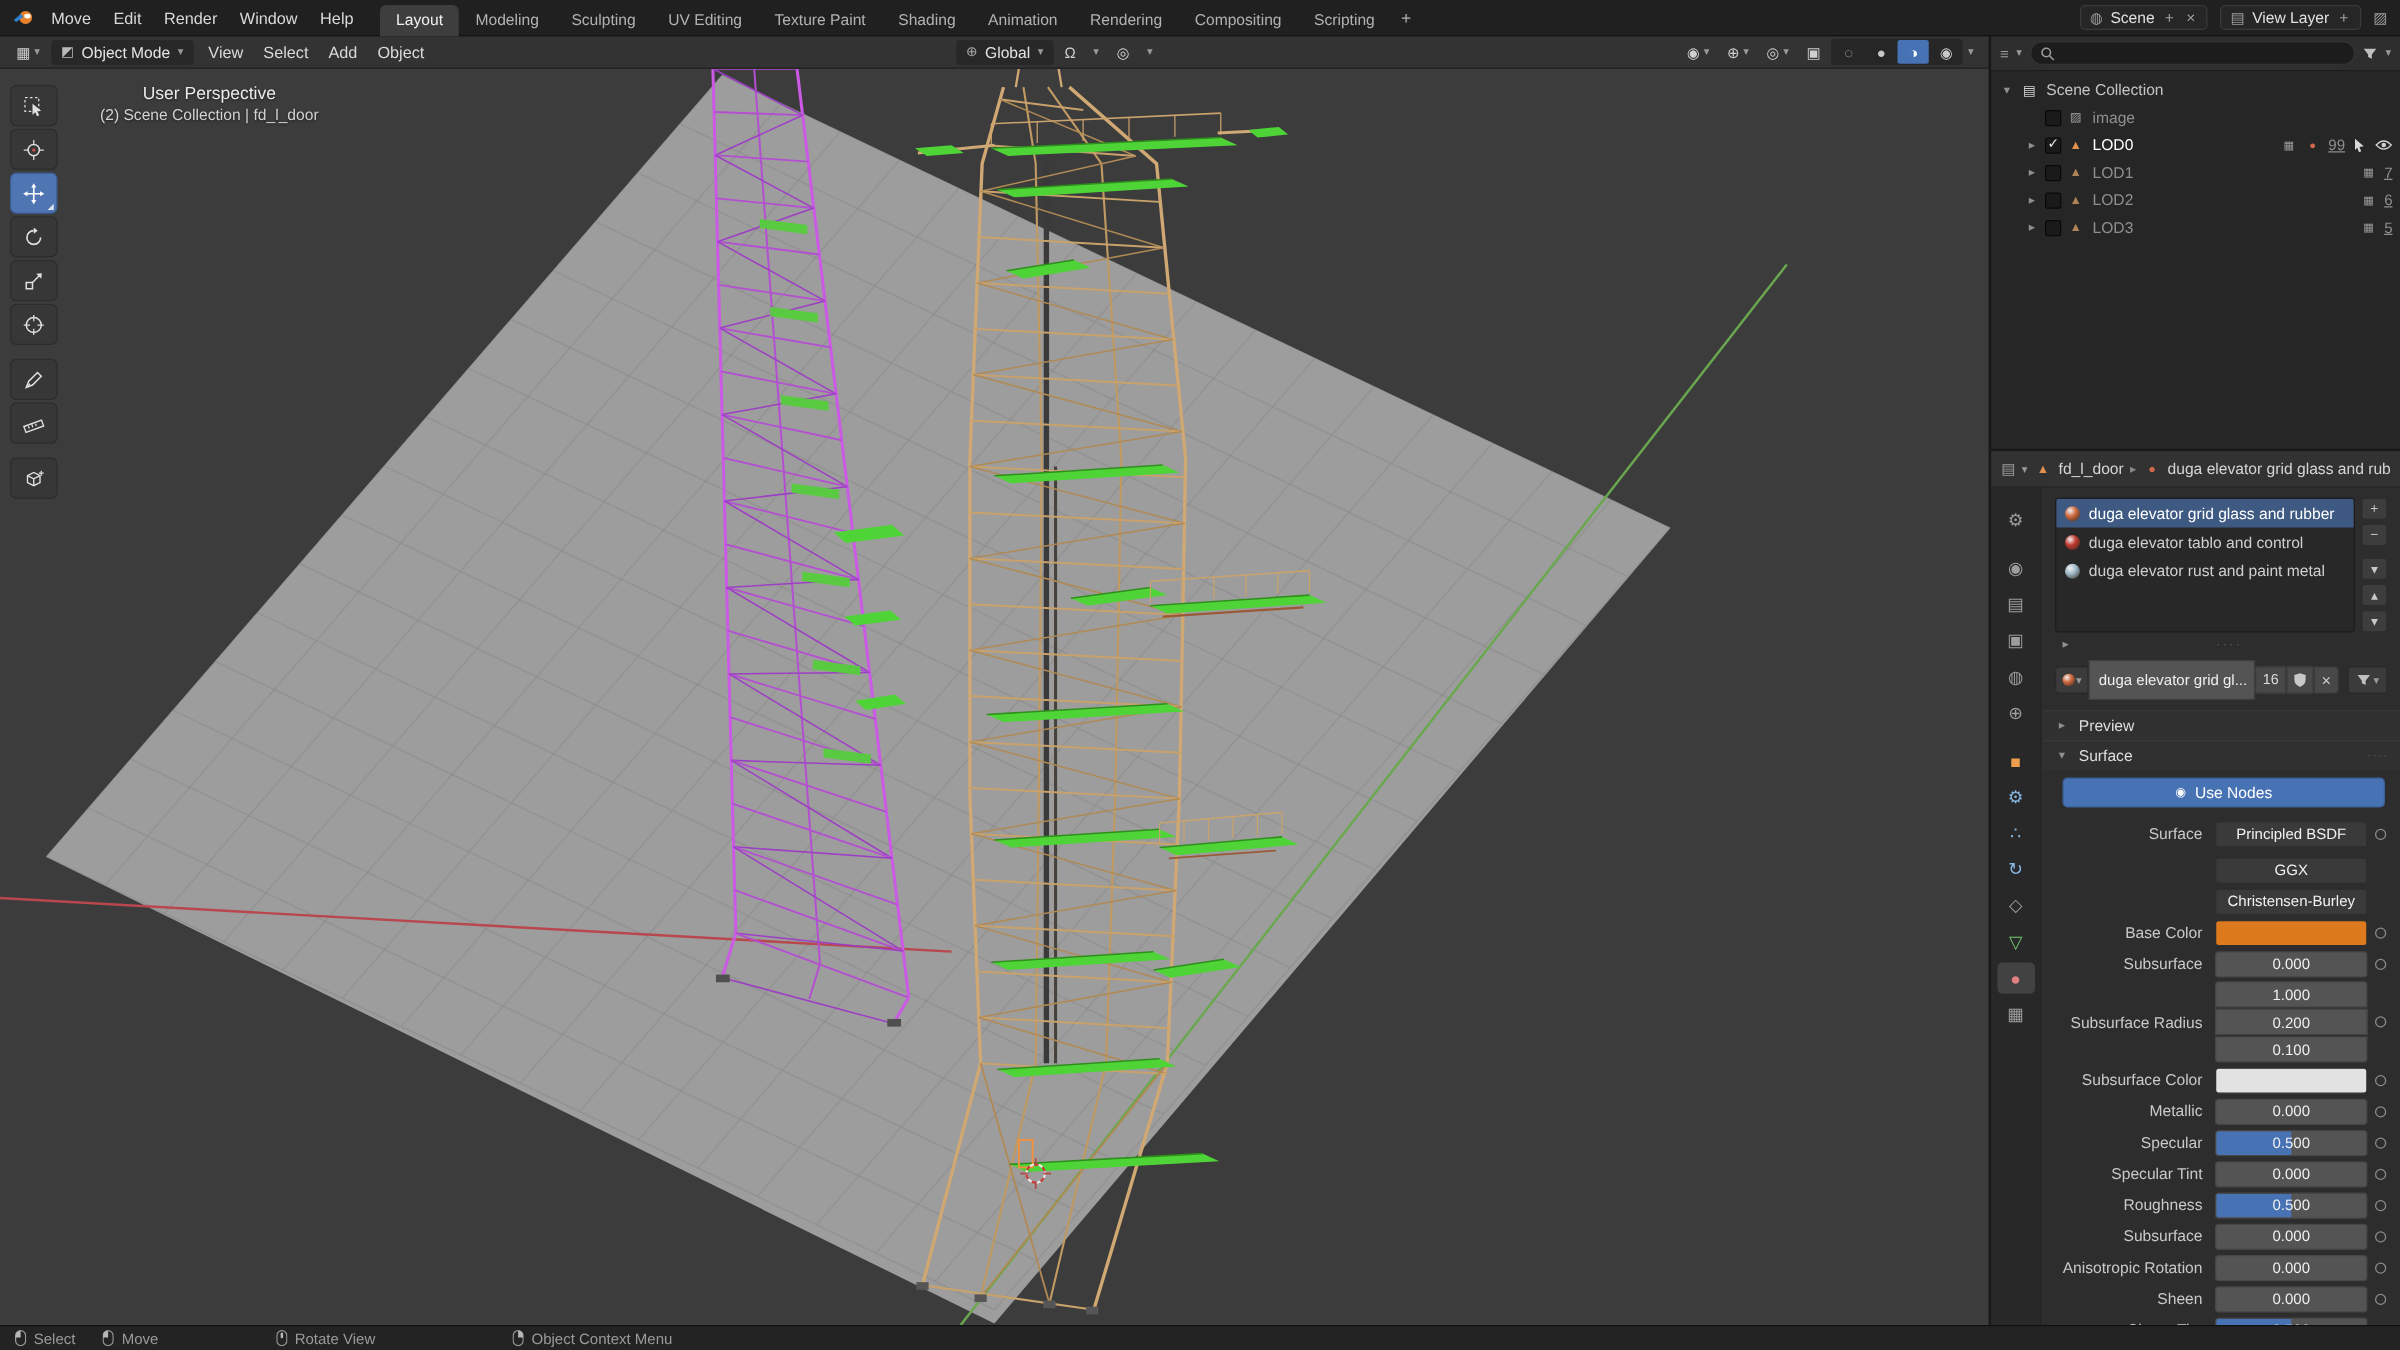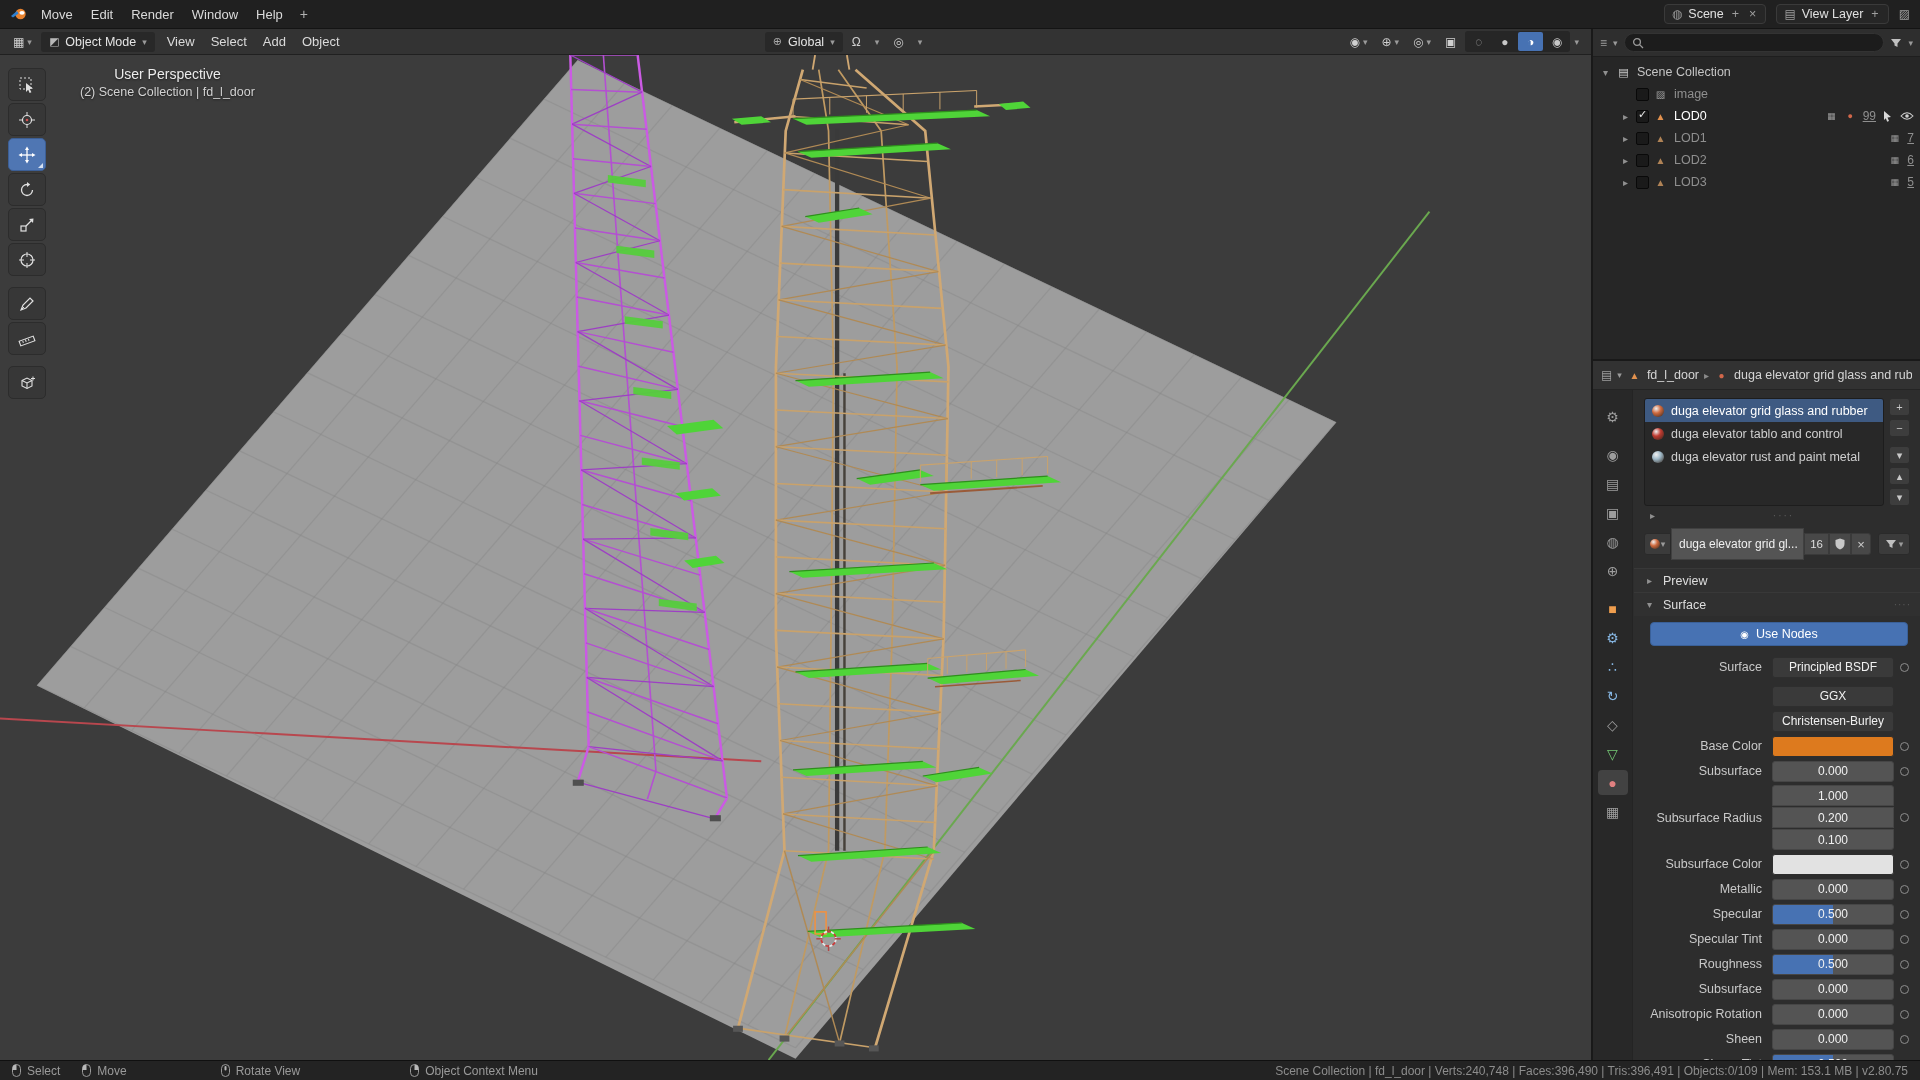--- a/index.html
+++ b/index.html
@@ -118,20 +118,32 @@
           <ellipse cx="12" cy="5.8" rx="2.6" ry="1.9" fill="#fff"></ellipse>
           <path d="M1,9 L7,4 8.6,6.6 3,10.6 Z" fill="#2d7fd0"></path>
         </svg>
       </div>
     <div id="topbar-menus" class="menus">
         <div class="menu-item">Move</div>
         <div class="menu-item">Edit</div>
         <div class="menu-item">Render</div>
         <div class="menu-item">Window</div>
         <div class="menu-item">Help</div>
+      </div>
+    <div id="topbar-tabs" class="tabs">
+        <div class="tab active">Layout</div>
+        <div class="tab">Modeling</div>
+        <div class="tab">Sculpting</div>
+        <div class="tab">UV Editing</div>
+        <div class="tab">Texture Paint</div>
+        <div class="tab">Shading</div>
+        <div class="tab">Animation</div>
+        <div class="tab">Rendering</div>
+        <div class="tab">Compositing</div>
+        <div class="tab">Scripting</div>
       </div>
     <div class="tab-add">+</div>
     <div class="topbar-right">
       <div class="pill">
         <span class="picon">◍</span>
         <span>Scene</span>
         <span class="pbtn">+</span>
         <span class="pbtn">×</span>
       </div>
       <div class="pill">
@@ -897,16 +909,15 @@
       </div>
       <div class="status-item">
         <span style="display: inline-flex;">
           <svg width="9" height="13" viewBox="0 0 9 13">
             <rect x="0.5" y="0.5" width="8" height="12" rx="4" fill="none" stroke="#9a9a9a"></rect>
             <path d="M4.5,0.5 A4,4 0 0 1 8.5,4.5 V6 H4.5 Z" fill="#b8b8b8"></path>
           </svg>
         </span>
         <span>Object Context Menu</span>
       </div>
-      <div class="status-right">Scene Collection | fd_l_door | Verts:240,748 | Faces:396,490 | Tris:396,491 | Objects:0/109 | Mem: 153.1 MB | v2.80.75</div>
     </div>
 
 </div>
 
 </body></html>

